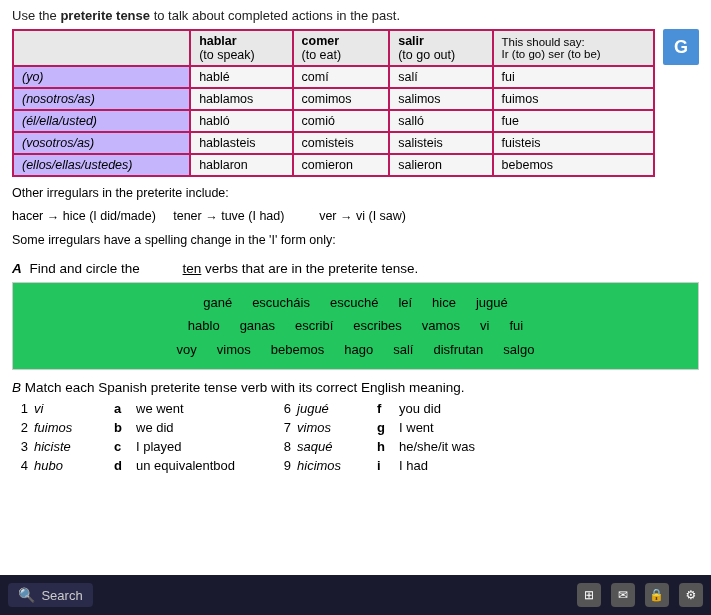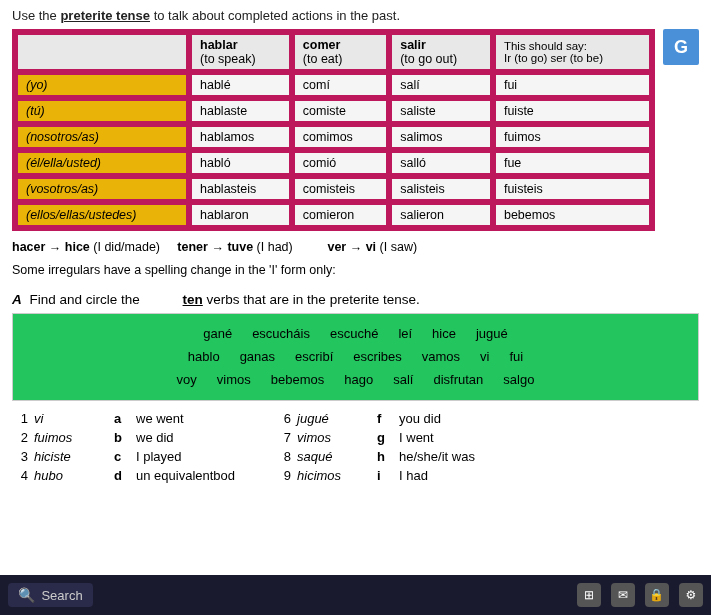--- a/index.html
+++ b/index.html
@@ -17,49 +17,48 @@
     }
 
     .intro-text {
       font-size: 13px;
       margin-bottom: 6px;
       color: #222;
     }
 
     .intro-text span.highlight {
       font-weight: bold;
-      text-decoration: underline;
     }
 
     .grammar-table-wrapper {
       display: flex;
       align-items: flex-start;
       margin-bottom: 6px;
     }
 
     .grammar-table {
       border-collapse: collapse;
       flex: 1;
       font-size: 12.5px;
     }
 
     .grammar-table th, .grammar-table td {
-      border: 6px solid #be185d;
+      border: 2px solid #be185d;
       padding: 3px 8px;
       text-align: left;
       background: #f5f5f5;
     }
 
     .grammar-table th {
       background: #e8e8e8;
       font-weight: bold;
     }
 
     .grammar-table td:first-child {
-      background: #eab308;
+      background: #c4b5fd;
       font-style: italic;
     }
 
     .g-badge {
       background: #4a90d9;
       color: white;
       font-weight: bold;
       font-size: 18px;
       width: 36px;
       height: 36px;
@@ -197,21 +196,21 @@
       height: 24px;
       background: #555;
       border-radius: 4px;
       display: flex;
       align-items: center;
       justify-content: center;
       color: white;
       font-size: 12px;
     }
 
-    .bold { font-weight: bold; }
+    .bold { font-weight: normal; }
     .italic { font-style: italic; }
   </style>
 </head>
 <body>
 
 <div class="container">
 
   <p class="intro-text">
     Use the <span class="highlight">preterite tense</span> to talk about completed actions in the past.
   </p>
@@ -229,27 +228,20 @@
       </thead>
       <tbody>
         <tr>
           <td>(yo)</td>
           <td>hablé</td>
           <td>comí</td>
           <td>salí</td>
           <td>fui</td>
         </tr>
         <tr>
-          <td>(tú)</td>
-          <td>hablaste</td>
-          <td>comiste</td>
-          <td>saliste</td>
-          <td>fuiste</td>
-        </tr>
-        <tr>
           <td>(nosotros/as)</td>
           <td>hablamos</td>
           <td>comimos</td>
           <td>salimos</td>
           <td>fuimos</td>
         </tr>
         <tr>
           <td>(él/ella/usted)</td>
           <td>habló</td>
           <td>comió</td>
@@ -269,20 +261,21 @@
           <td>comieron</td>
           <td>salieron</td>
           <td>bebemos</td>
         </tr>
       </tbody>
     </table>
     <div class="g-badge">G</div>
   </div>
 
   <div class="irregulars-section">
+    <p>Other irregulars in the preterite include:</p>
     <p>
       <span class="bold">hacer</span> → <span class="bold">hice</span> (I did/made) &nbsp;&nbsp;&nbsp;
       <span class="bold">tener</span> → <span class="bold">tuve</span> (I had) &nbsp;&nbsp;&nbsp;&nbsp;&nbsp;&nbsp;&nbsp;&nbsp;
       <span class="bold">ver</span> → <span class="bold">vi</span> (I saw)
     </p>
     <p>Some irregulars have a spelling change in the 'I' form only:</p>
   </div>
 
   <p class="section-header">
     <span class="letter bold">A</span>
@@ -311,20 +304,24 @@
       <span>voy</span>
       <span>vimos</span>
       <span>bebemos</span>
       <span>hago</span>
       <span>salí</span>
       <span>disfrutan</span>
       <span>salgo</span>
     </div>
   </div>
 
+  <p class="match-header">
+    <span class="bold italic">B</span>
+    Match each Spanish preterite tense verb with its correct English meaning.
+  </p>
 
   <div class="match-section">
     <div class="match-columns">
 
       <div class="match-col">
         <div class="match-item">
           <span class="match-num">1</span>
           <span class="match-word">vi</span>
         </div>
         <div class="match-item">

